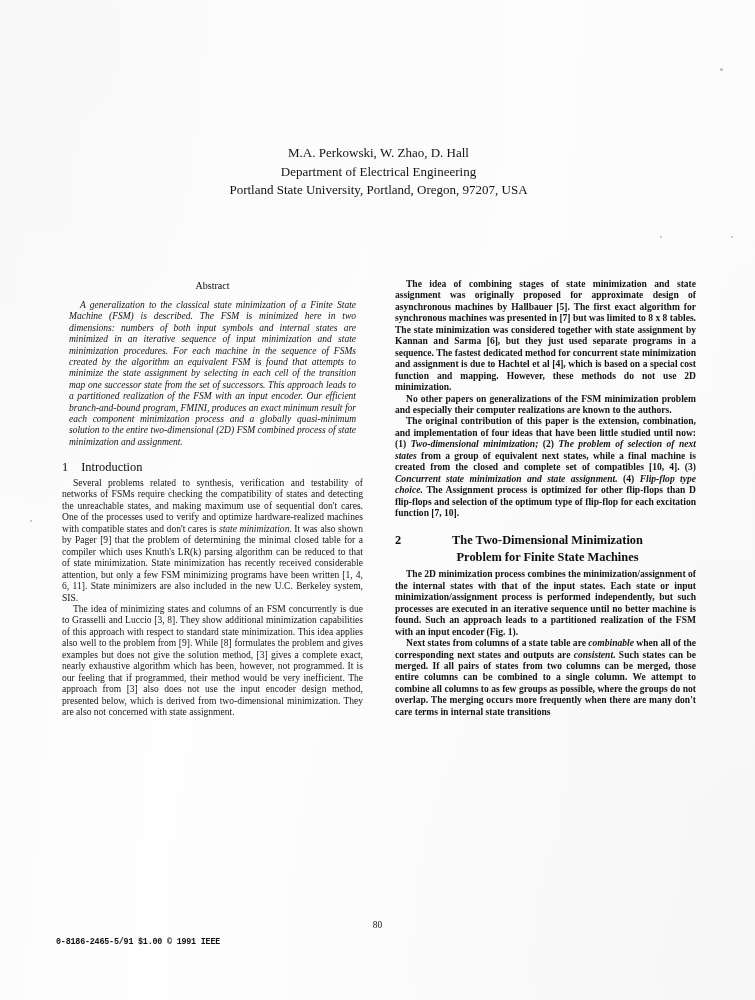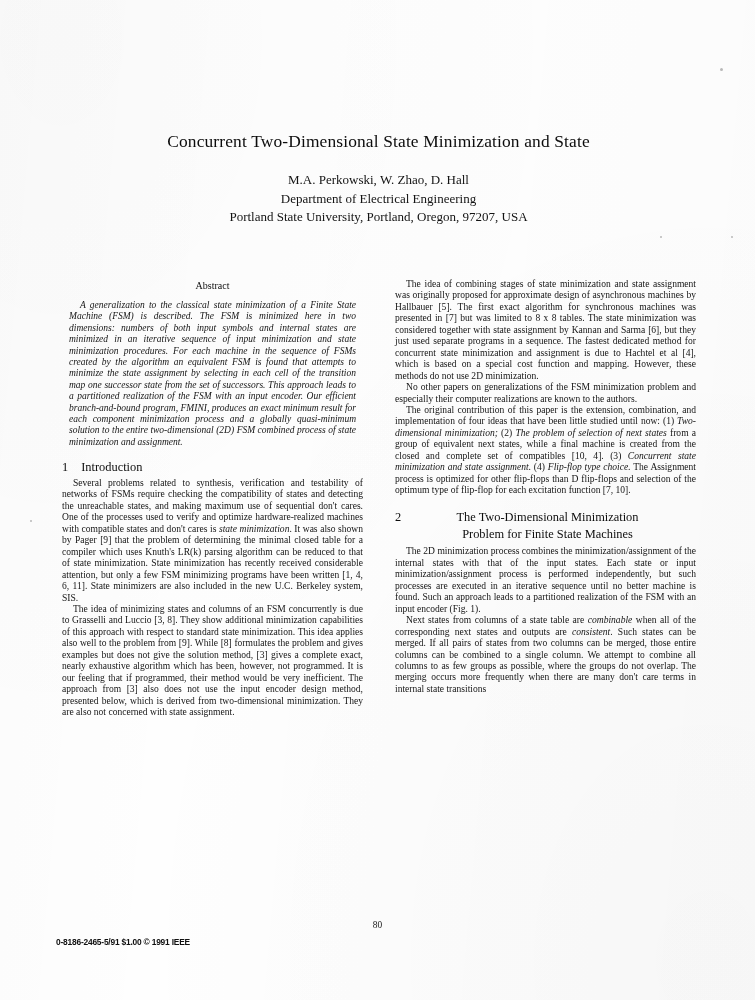--- a/index.html
+++ b/index.html
@@ -72,21 +72,21 @@
     top: 278px;
     width: 301px;
     font-size: 9.55px;
     line-height: 11.45px;
     text-align: justify;
     text-justify: inter-word;
     color: #141414;
     hyphens: manual;
   }
   .col-left  { left: 62px; }
-  .col-right { left: 395px; }
+  .col-right { left: 395px; font-weight: bold; }
 
   .abstract-head {
     text-align: center;
     font-size: 10px;
     line-height: 15px;
     margin-bottom: 2px;
     color: #0d0d0d;
   }
   .abstract-body {
     font-style: italic;
@@ -140,42 +140,41 @@
     top: 920px;
     width: 755px;
     text-align: center;
     font-size: 9.4px;
     color: #171717;
   }
   .copyright {
     position: absolute;
     left: 56px;
     top: 937px;
-    font-family: Liberation Sans, sans-serif;
+    font-family: Liberation Mono, monospace;
     font-size: 8.4px;
     font-weight: bold;
     letter-spacing: -0.2px;
     color: #101010;
   }
 </style>
 </head>
 <body>
 
 <div class="page">
 
   <div class="scan-tint"></div>
 
   <div class="speck" style="left:720px;top:68px;width:3px;height:3px;"></div>
   <div class="speck" style="left:731px;top:236px;width:2px;height:2px;"></div>
   <div class="speck" style="left:30px;top:520px;width:2px;height:2px;"></div>
   <div class="speck" style="left:660px;top:236px;width:2px;height:2px;"></div>
 
   <div class="title-block">
     <div class="paper-title">
-      <span class="l1">Concurrent Two-Dimensional State Minimization and State</span>
     </div>
     <div class="authors">
       <div>M.A. Perkowski, W. Zhao, D. Hall</div>
       <div>Department of Electrical Engineering</div>
       <div>Portland State University, Portland, Oregon, 97207, USA</div>
     </div>
   </div>
 
   <div class="col col-left">
 

